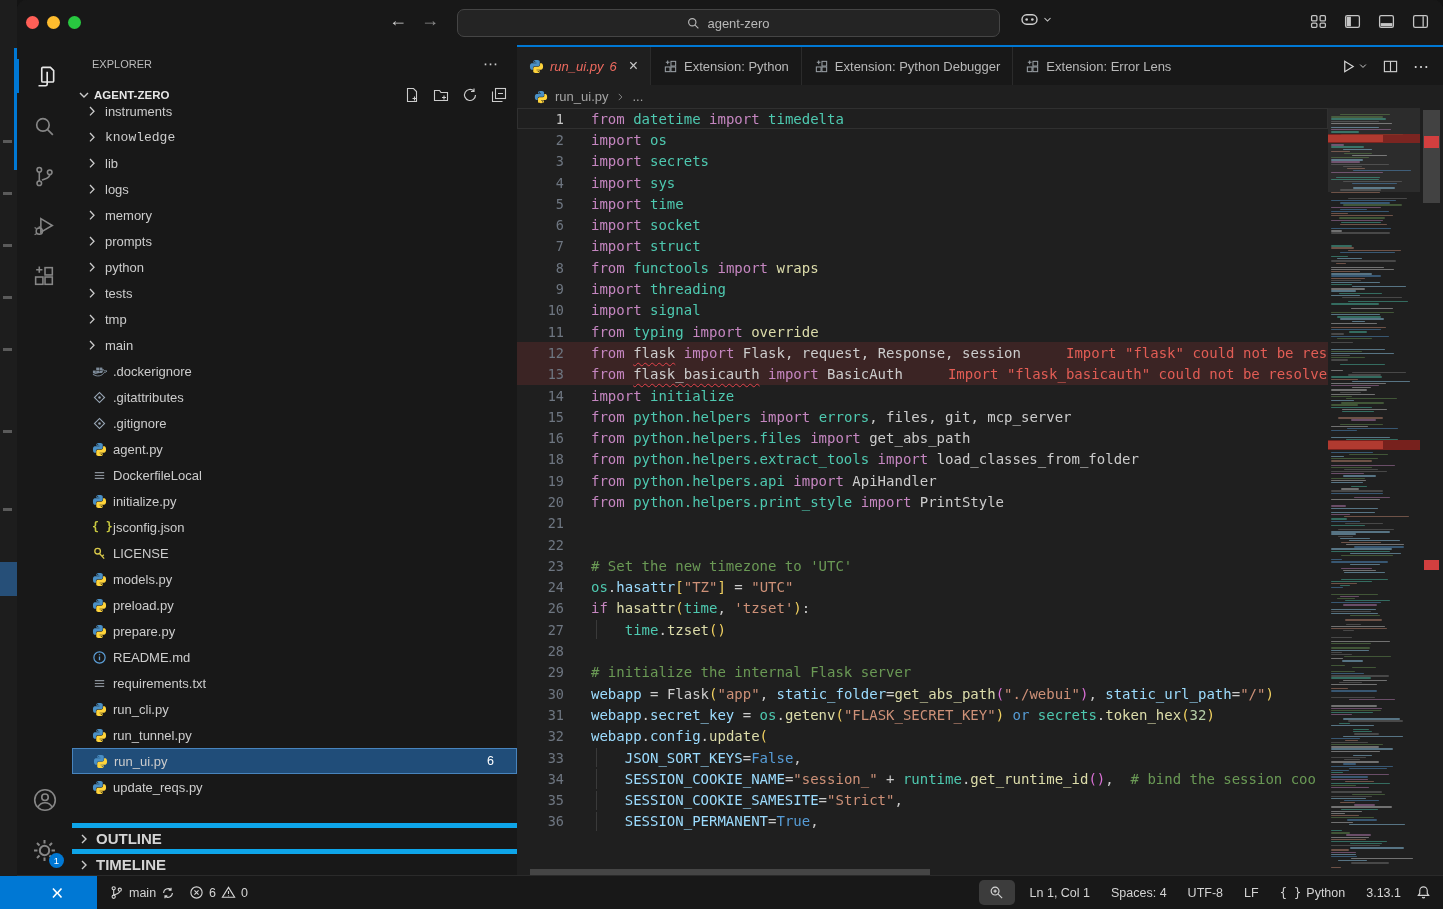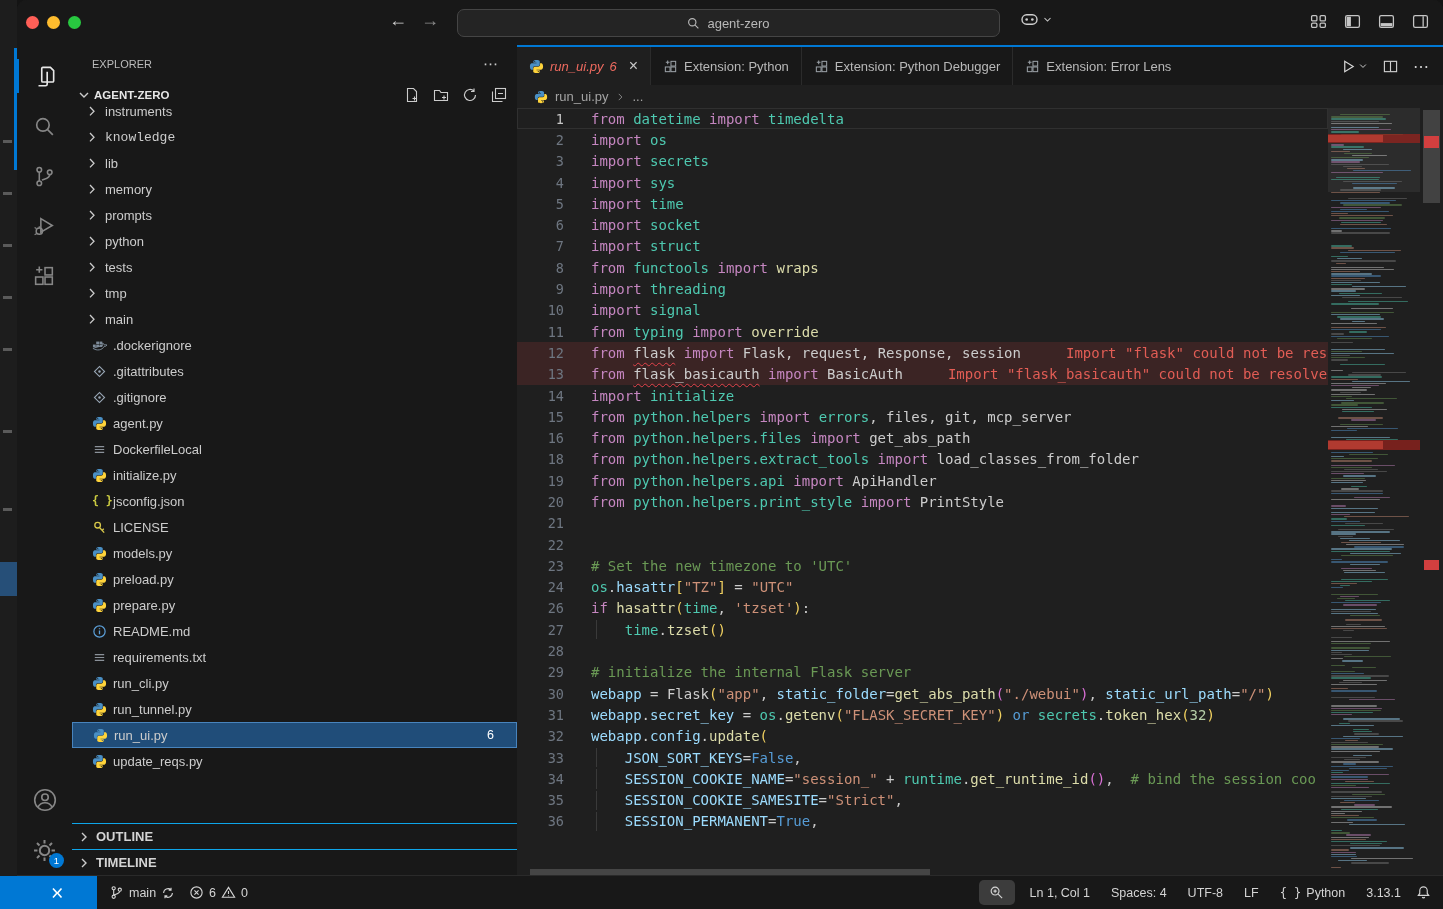--- a/index.html
+++ b/index.html
@@ -57,21 +57,21 @@
   .sb-actions { margin-left:auto; display:flex; gap:13px; color:#cccccc; }
   .tree { flex:1; overflow:hidden; margin-top:-9px; }
   .trow { height:26px; display:flex; align-items:center; padding:0 12px; font-size:13px;
     color:#cccccc; position:relative; }
   .trow .chev { width:18px; flex:none; display:flex; }
   .trow .ficon { width:18px; flex:none; display:flex; align-items:center; margin-left:2px; }
   .trow .lbl { margin-left:3px; white-space:nowrap; }
   .trow .tbadge { margin-left:auto; padding-right:10px; color:#ffffff; font-size:12.5px; }
   .trow.selected { background:#204d79; border:1px solid #4884bd; }
   .sb-footrow { height:26px; flex:none; display:flex; align-items:center; gap:4px;
-    border-top:1px solid #0ea5e9; font-size:13px; font-weight:700; color:#d4d4d4; padding:0 4px; }
+    border-top:5px solid #0ea5e9; font-size:15px; font-weight:700; color:#d4d4d4; padding:0 4px; }
 
   
   .editorgroup { flex:1; min-width:0; display:flex; flex-direction:column; background:#1f1f1f; }
   .tabbar { height:40px; flex:none; background:#181818; display:flex; border-top:2px solid #0078d4; }
   .tab { display:flex; align-items:center; gap:6px; padding:0 12px; font-size:13px;
     color:#b8b8b8; border-right:1px solid #2b2b2b; background:#181818; white-space:nowrap; }
   .tab.active { background:#1f1f1f; color:#ee6a5f; font-style:italic; }
   .tab.active .tab-badge { color:#ee6a5f; font-style:italic; }
   .tab .close { color:#c8c8c8; font-size:16px; margin-left:6px; font-style:normal; }
   .tab.clip { width:250px; flex:none; overflow:hidden; border-right:none; }
@@ -296,20 +296,28 @@
             </span>
             <span class="lbl">knowledge</span>
           </div>
           <div class="trow" style="padding-left: 12px;">
             <span class="chev">
               <svg width="16" height="16" viewBox="0 0 16 16">
                 <path d="M6 4l4 4.2L6 12.4" fill="none" stroke="#cccccc" stroke-width="1.3"></path>
               </svg>
             </span>
             <span class="lbl">lib</span>
+          </div>
+          <div class="trow" style="padding-left: 12px;">
+            <span class="chev">
+              <svg width="16" height="16" viewBox="0 0 16 16">
+                <path d="M6 4l4 4.2L6 12.4" fill="none" stroke="#cccccc" stroke-width="1.3"></path>
+              </svg>
+            </span>
+            <span class="lbl">logs</span>
           </div>
           <div class="trow" style="padding-left: 12px;">
             <span class="chev">
               <svg width="16" height="16" viewBox="0 0 16 16">
                 <path d="M6 4l4 4.2L6 12.4" fill="none" stroke="#cccccc" stroke-width="1.3"></path>
               </svg>
             </span>
             <span class="lbl">memory</span>
           </div>
           <div class="trow" style="padding-left: 12px;">

